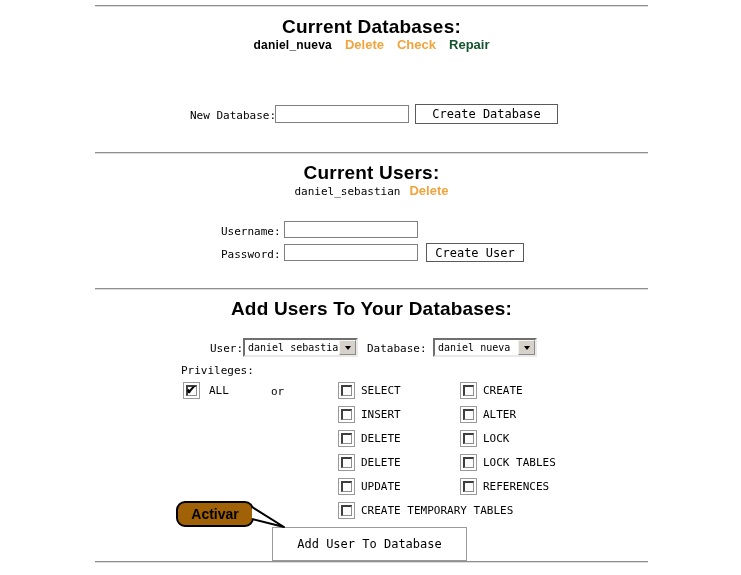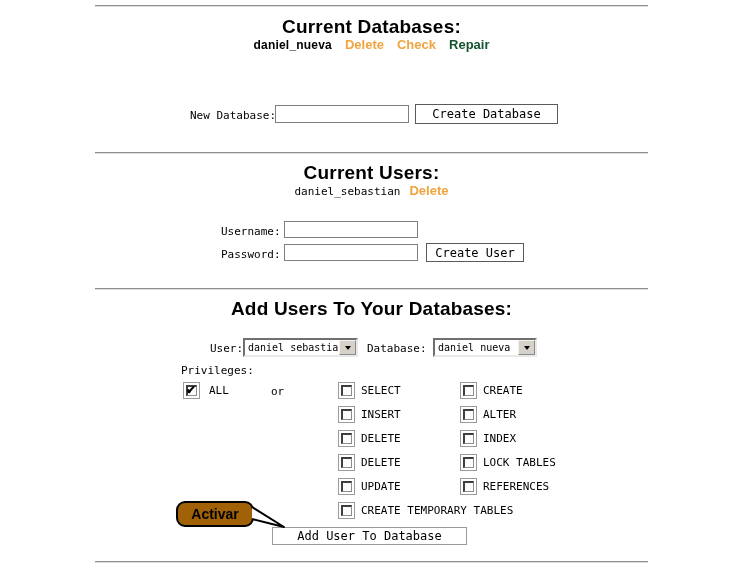--- a/index.html
+++ b/index.html
@@ -167,35 +167,35 @@
       <div class="priv-row">
         <span class="cb">
           <span class="cb-inner"></span>
         </span>
         <span class="priv-label">ALTER</span>
       </div>
       <div class="priv-row">
         <span class="cb">
           <span class="cb-inner"></span>
         </span>
-        <span class="priv-label">INDEX</span>
+        <span class="priv-label">LOCK</span>
       </div>
       <div class="priv-row">
         <span class="cb">
           <span class="cb-inner"></span>
         </span>
         <span class="priv-label">LOCK TABLES</span>
       </div>
       <div class="priv-row">
         <span class="cb">
           <span class="cb-inner"></span>
         </span>
         <span class="priv-label">REFERENCES</span>
       </div>
     </div>
 
   <div class="callout" style="left:176px;top:501px;width:78px;height:26px">Activar</div>
   <svg class="tail" style="left:246px;top:505px" width="42" height="26">
     <path d="M6,2 L38,22 L6,14" fill="#ffffff" stroke="#000000" stroke-width="2" stroke-linejoin="round"></path>
   </svg>
 
-  <button class="btn light" style="left:272px;top:527px;width:195px;height:18px">Add User To Database</button>
+  <button class="btn light" style="left:272px;top:527px;width:195px;height:34px">Add User To Database</button>
 </div>
 
 </body></html>

